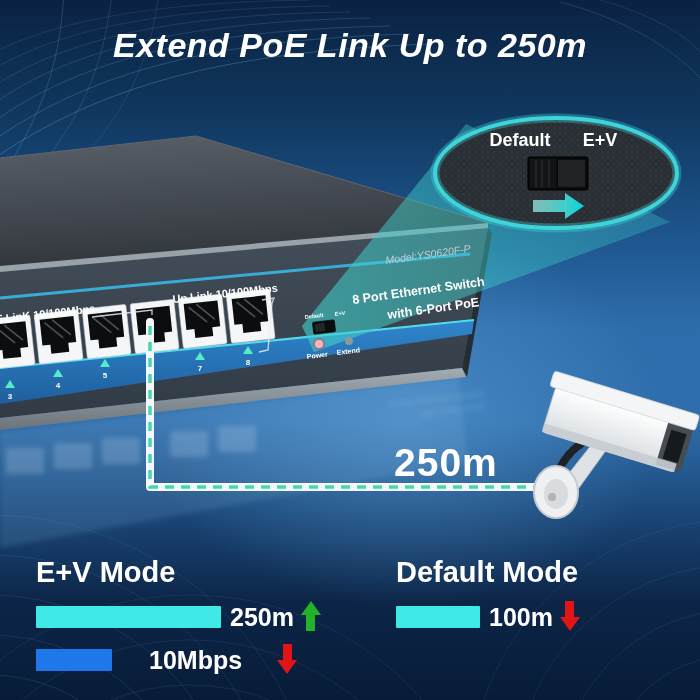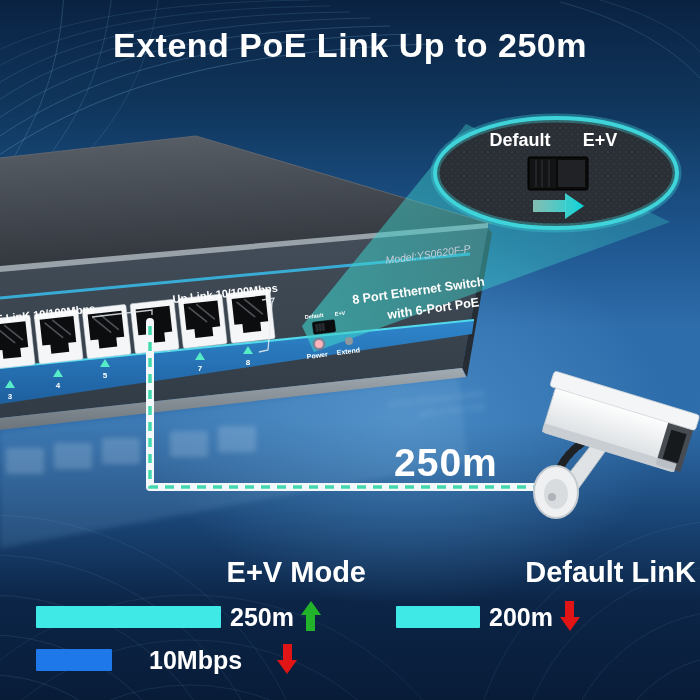--- a/index.html
+++ b/index.html
@@ -6,30 +6,30 @@
   .stage{
     position:relative;width:700px;height:700px;overflow:hidden;
     font-family:"Liberation Sans",sans-serif;
     background:
       radial-gradient(360px 260px at 58% 60%, rgba(96,165,220,.50), rgba(96,165,220,0) 72%),
       linear-gradient(180deg,#0a2242 0%,#10375e 16%,#1d548c 33%,#2e6dab 47%,#2f6eac 60%,#1a4576 74%,#0c2547 86%,#081c38 100%);
   }
   .stage svg{position:absolute;left:0;top:0;}
   .title{
     position:absolute;left:0;right:0;top:26px;text-align:center;
-    color:#ffffff;font-size:34px;font-weight:700;letter-spacing:.5px;
+    color:#ffffff;font-size:34px;font-weight:700;letter-spacing:.5px;font-style:italic;
   }
   .distance{
     position:absolute;left:394px;top:441px;color:#ffffff;
     font-size:39px;font-weight:700;letter-spacing:1px;
   }
   .mode-panel{position:absolute;top:556px;color:#fff;}
   .mode-panel.ev{left:36px;width:330px;}
   .mode-panel.def{left:396px;width:300px;}
-  .mode-heading{font-size:29px;font-weight:700;margin-bottom:16px;text-align:right;}
+  .mode-heading{font-size:29px;font-weight:700;margin-bottom:16px;}
   .mode-row{display:flex;align-items:center;height:24px;margin-top:10px;}
   .mode-row + .mode-row{margin-top:19px;gap:28px;}
   .bar{height:22px;border-radius:1px;}
   .mode-value{font-size:25px;font-weight:700;margin-left:9px;line-height:1;}
   .trend{display:inline-block;margin-left:7px;width:20px;position:relative;top:-1px;}
   .trend .tri-up{display:block;margin:0 auto;width:0;height:0;border-left:10px solid transparent;border-right:10px solid transparent;border-bottom:14px solid #22b32b;}
   .trend .tri-down{display:block;margin:0 auto;width:0;height:0;border-left:10px solid transparent;border-right:10px solid transparent;border-top:14px solid #e11515;}
   .trend .stem{display:block;margin:0 auto;width:9px;height:16px;background:#22b32b;}
 </style>
 </head>
@@ -271,25 +271,25 @@
           <span class="mode-value">10Mbps</span>
           <span class="trend">
             <span class="stem" style="background: rgb(225, 21, 21);"></span>
             <span class="tri-down" style="border-top-color: rgb(225, 21, 21);"></span>
           </span>
         </div>
       </div>
 </div>
 
 <div class="mode-panel def">
-  <div class="mode-heading">Default LinK</div>
+  <div class="mode-heading">Default Mode</div>
   <div class="mode-rows">
         <div class="mode-row">
           <div class="bar" style="width: 84px; background: rgb(63, 233, 230);"></div>
-          <span class="mode-value">200m</span>
+          <span class="mode-value">100m</span>
           <span class="trend">
             <span class="stem" style="background: rgb(225, 21, 21);"></span>
             <span class="tri-down" style="border-top-color: rgb(225, 21, 21);"></span>
           </span>
         </div>
       </div>
 </div>
 
 </div>
 

